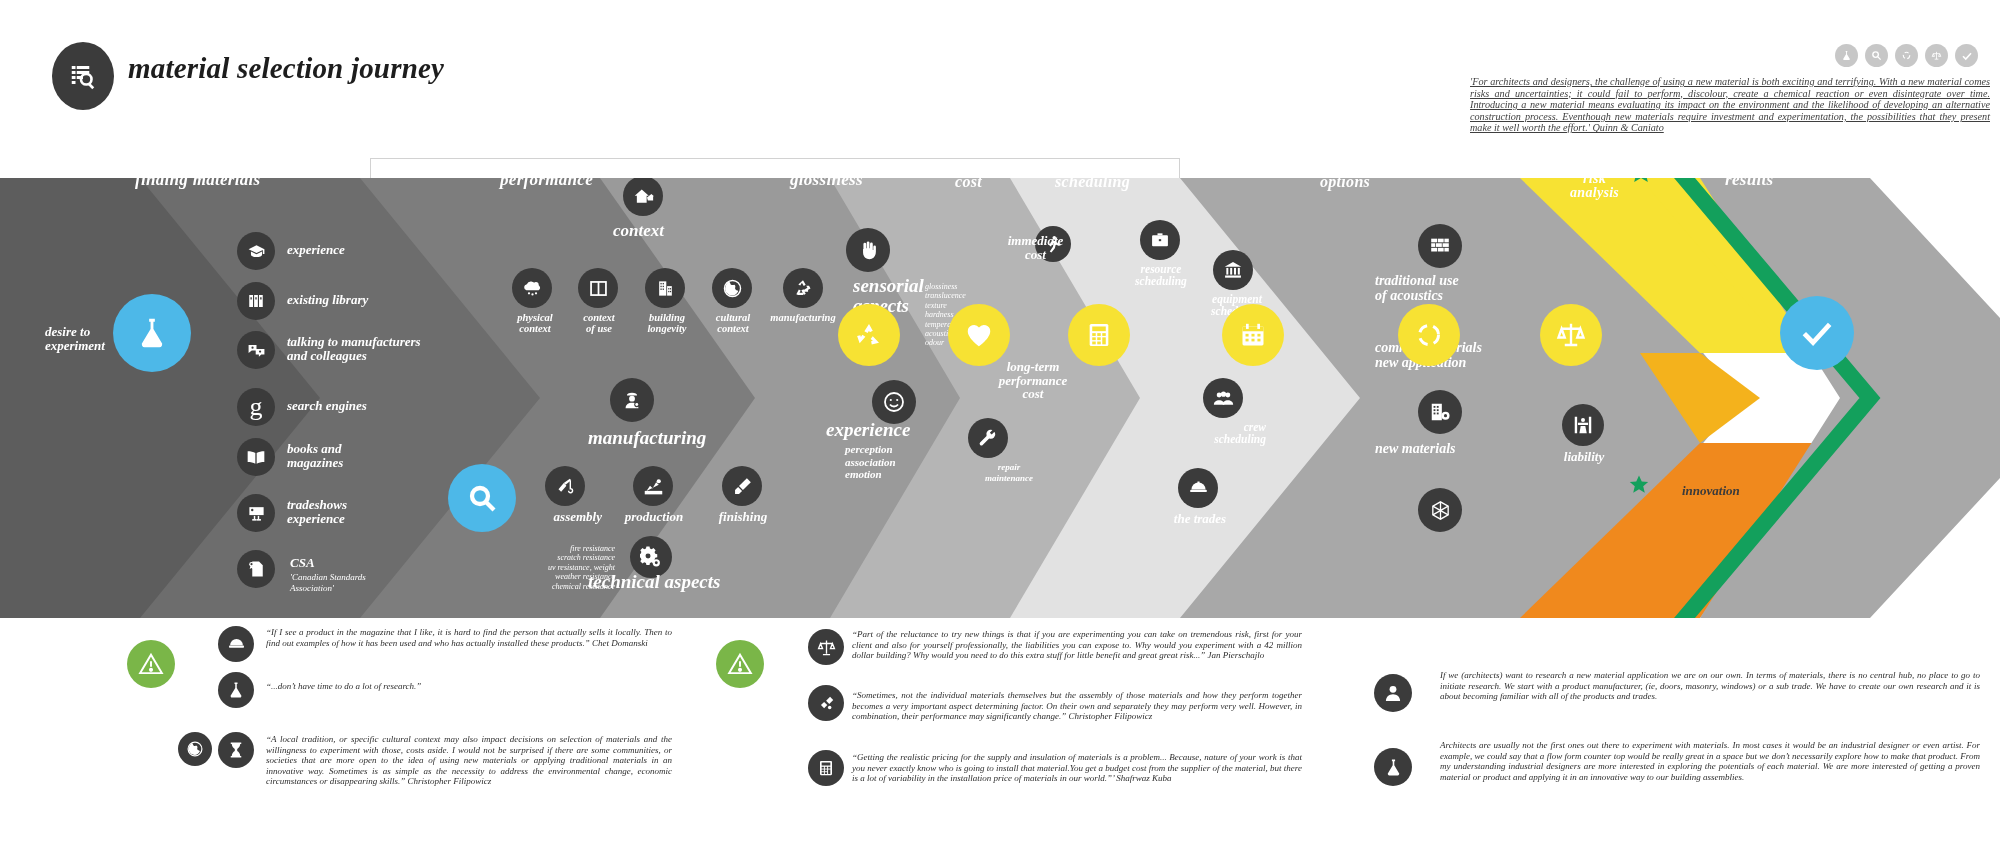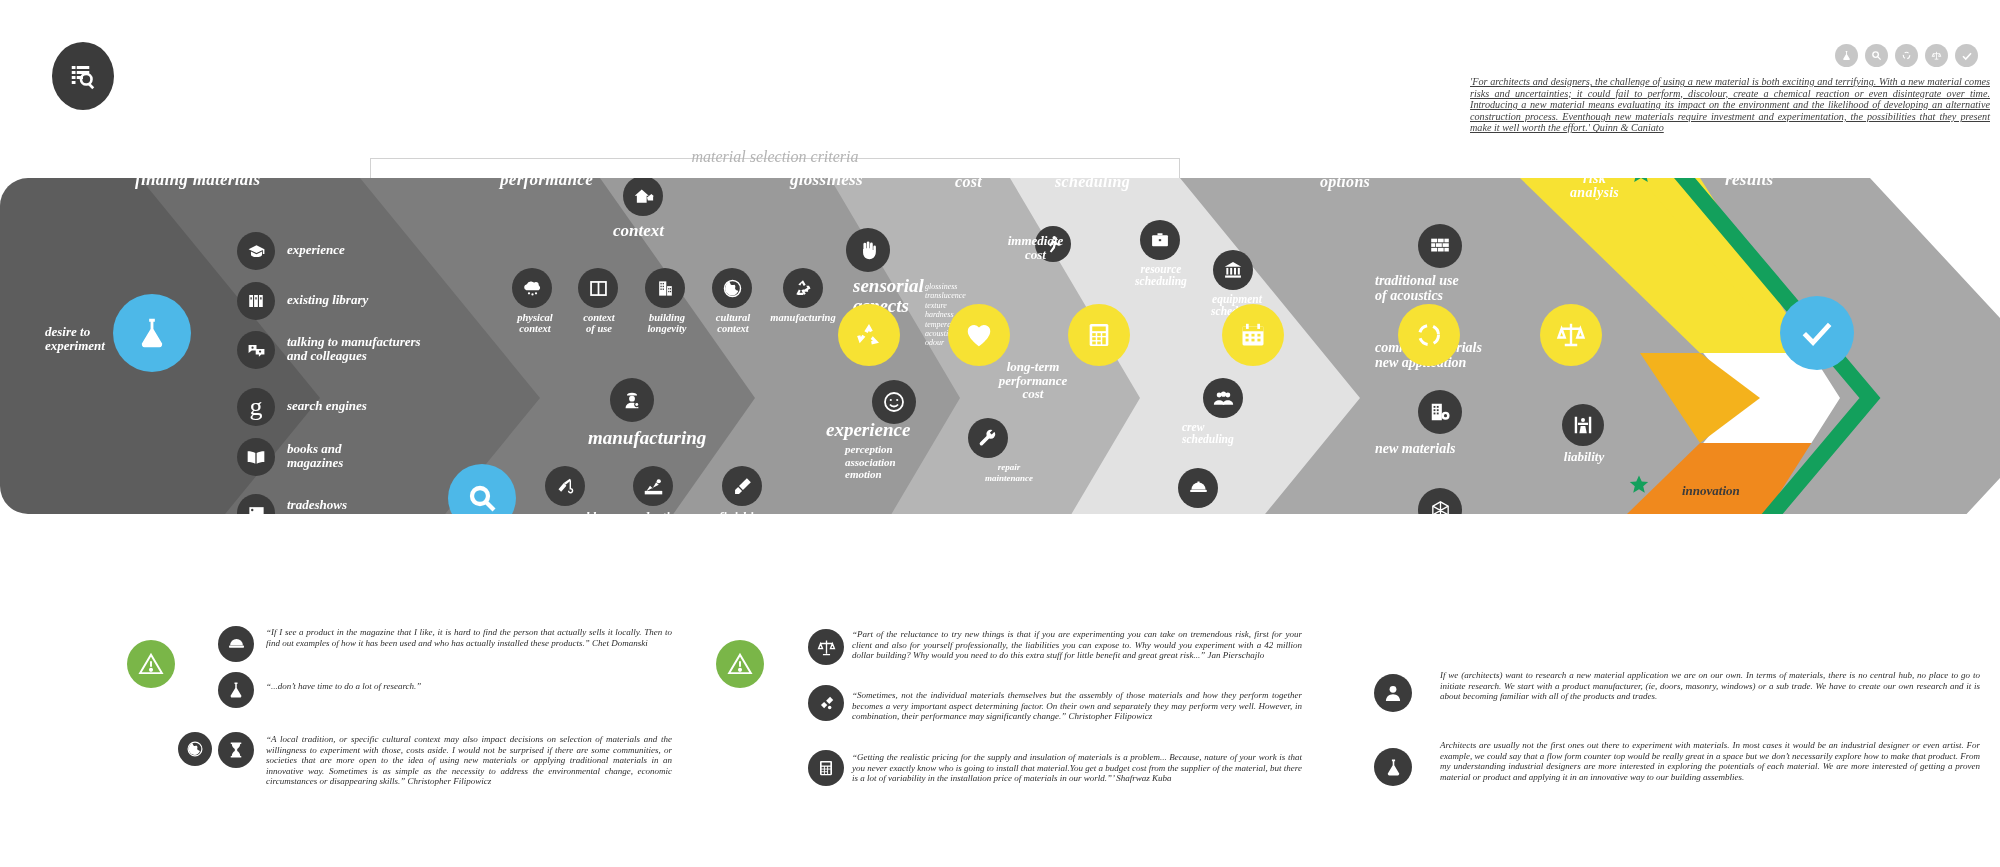--- a/index.html
+++ b/index.html
@@ -20,21 +20,21 @@
   .hdr-quote{ position:absolute; left:1470px; top:76px; width:520px; font-style:italic;
     font-size:10.2px; line-height:11.6px; color:#3f3f3f; text-align:justify;text-decoration:underline; }
 
   
   .criteria-box{ position:absolute; left:370px; top:158px; width:810px; height:32px;
     border:1.2px solid #d2d2d2; border-bottom:none; background:#fff; }
   .criteria-label{ position:absolute; left:370px; top:148px; width:810px; text-align:center;
     font-style:italic; font-size:16px; color:#b4b4b4; }
 
   
-  .band{ position:absolute; left:0; top:178px; width:2000px; height:336px; overflow:hidden;border-radius:28px; }
+  .band{ position:absolute; left:0; top:178px; width:2000px; height:440px; overflow:hidden; }
   .chev{ position:absolute; top:0; height:440px; }
 
   .lbl{ position:absolute; font-style:italic; font-weight:bold; color:#fff; white-space:pre-line;}
   .sect-title{ font-size:17px; letter-spacing:.3px; }
 
   .node{ position:absolute; border-radius:50%; background:#3b3b3b;
     display:flex; align-items:center; justify-content:center; color:#fff; }
   .node.big{ background:#4db8e8; }
   .node.yellow{ background:#f7e233; }
 
@@ -71,20 +71,21 @@
         <rect x="3" y="8" width="3" height="2.4"></rect>
           <rect x="7" y="8" width="10" height="2.4"></rect>
         <rect x="3" y="12" width="3" height="2.4"></rect>
           <rect x="7" y="12" width="5" height="2.4"></rect>
         <rect x="3" y="16" width="3" height="2.4"></rect>
         <circle cx="14.6" cy="14.6" r="4.2" fill="none" stroke="#fff" stroke-width="2.1"></circle>
         <rect x="17.3" y="17.3" width="5.2" height="2.2" transform="rotate(45 17.3 17.3)"></rect>
       </svg>
     </span>
   </div>
+  <div class="logo-title">material selection journey</div>
 
   <div class="hdr-icons">
     <span class="ic">
       <svg width="11" height="11" viewBox="0 0 24 24" fill="#fff">
           <path d="M10 2h4v2h-1v5.2l5.6 9.4A2 2 0 0 1 16.9 22H7.1a2 2 0 0 1-1.7-3.4L11 9.2V4h-1z"></path>
         </svg>
     </span>
     <span class="ic">
       <svg width="11" height="11" viewBox="0 0 24 24" fill="none" stroke="#fff" stroke-width="3">
           <circle cx="10" cy="10" r="6"></circle>
@@ -104,21 +105,20 @@
     <span class="ic">
       <svg width="12" height="12" viewBox="0 0 24 24" fill="none" stroke="#fff" stroke-width="3.2">
           <path d="M4 12.5l5.5 5.5L20 6.5"></path>
         </svg>
     </span>
   </div>
 
   <div class="hdr-quote">'For architects and designers, the challenge of using a new material is both exciting and terrifying. With a new material comes risks and uncertainties; it could fail to perform, discolour, create a chemical reaction or even disintegrate over time. Introducing a new material means evaluating its impact on the environment and the likelihood of developing an alternative construction process. Eventhough new materials require investment and experimentation, the possibilities that they present make it well worth the effort.' Quinn &amp; Caniato</div>
 
   <div class="criteria-box"></div>
-  <div class="criteria-label">material selection criteria</div>
 
   <div class="band">
 
     <svg class="chev" style="left:0;width:2000px" viewBox="0 0 2000 440" preserveAspectRatio="none">
       <rect x="0" y="0" width="380" height="440" fill="#5d5d5d"></rect>
       <polygon points="140,0 520,0 700,220 520,440 140,440 320,220" fill="#6d6d6d"></polygon>
       <polygon points="360,0 740,0 920,220 740,440 360,440 540,220" fill="#7d7d7d"></polygon>
       <polygon points="600,0 900,0 1055,220 900,440 600,440 755,220" fill="#9a9a9a"></polygon>
       <polygon points="830,0 1060,0 1190,220 1060,440 830,440 960,220" fill="#b5b5b5"></polygon>
       <polygon points="1010,0 1250,0 1380,220 1250,440 1010,440 1140,220" fill="#e2e2e2"></polygon>
@@ -472,21 +472,21 @@
 
     <div class="node" style="left:1203px; top:200px; width:40px; height:40px;">
       <svg width="21" height="21" viewBox="0 0 24 24" fill="#fff">
           <circle cx="7" cy="8" r="2.8"></circle>
           <circle cx="17" cy="8" r="2.8"></circle>
           <circle cx="12" cy="7" r="3"></circle>
           <path d="M1 19c0-3 2.6-5 6-5s6 2 6 5z"></path>
           <path d="M11 19c0-3 2.6-5 6-5s6 2 6 5z"></path>
         </svg>
     </div>
-    <div class="cap sm" style="left:1182px; top:244px; width:84px; text-align:left; font-size:11.5px;">crew
+    <div class="cap sm" style="left:1182px; top:244px; width:84px; text-align:right; font-size:11.5px;">crew
 scheduling</div>
 
     <div class="node" style="left:1178px; top:290px; width:40px; height:40px;">
       <svg width="21" height="21" viewBox="0 0 24 24" fill="#fff">
           <path d="M4 13a8 8 0 0 1 16 0z"></path>
           <rect x="2.5" y="13.4" width="19" height="2.6" rx="1"></rect>
           <rect x="10.8" y="4" width="2.4" height="4"></rect>
         </svg>
     </div>
     <div class="cap md" style="left:1158px; top:334px; width:84px; text-align:center;">the trades</div>

